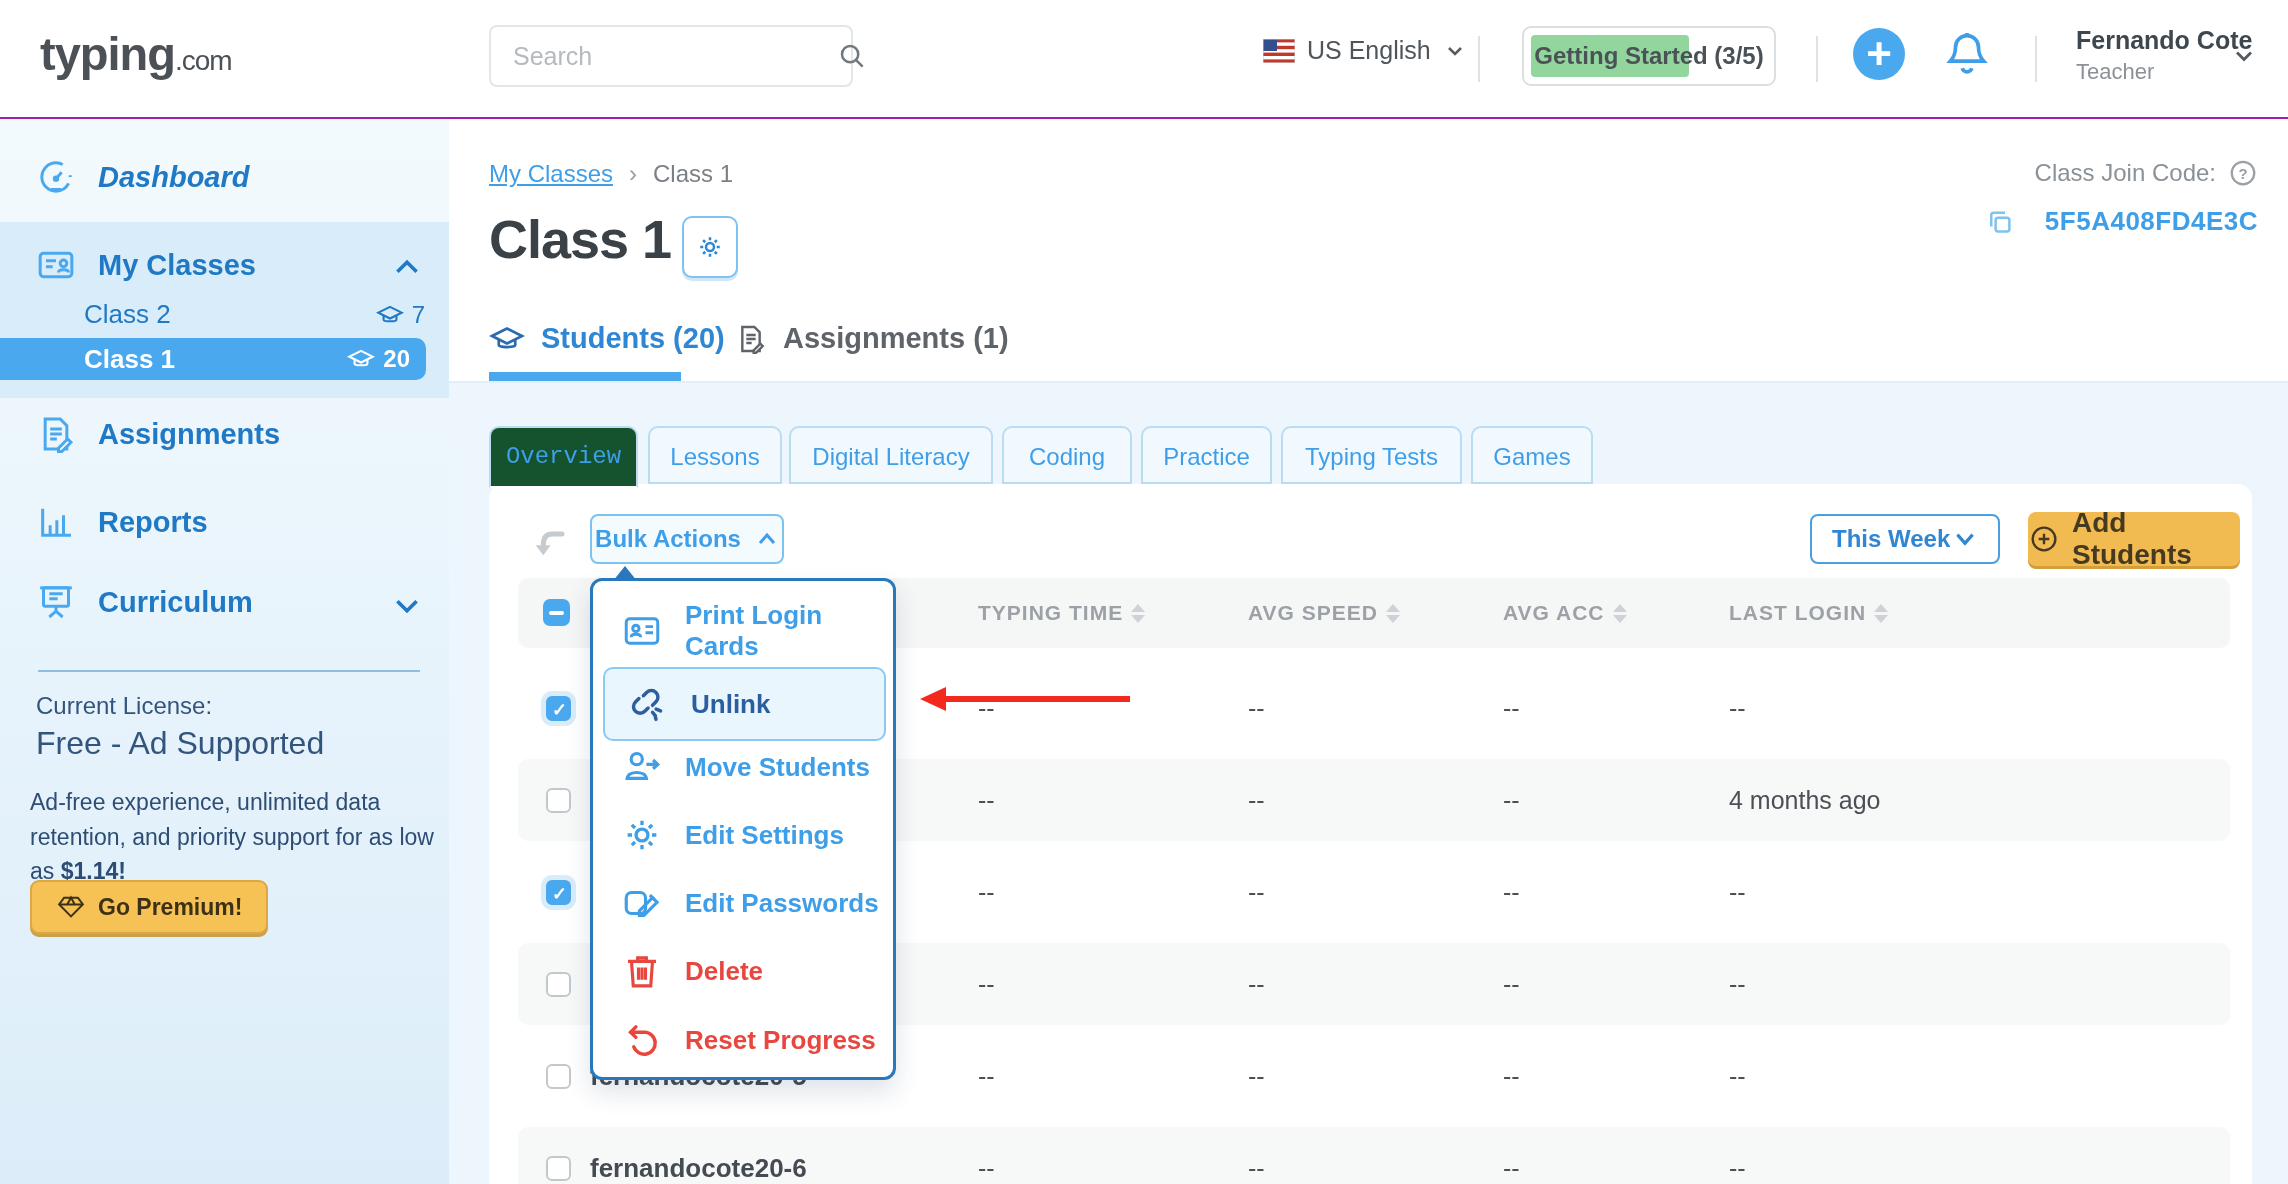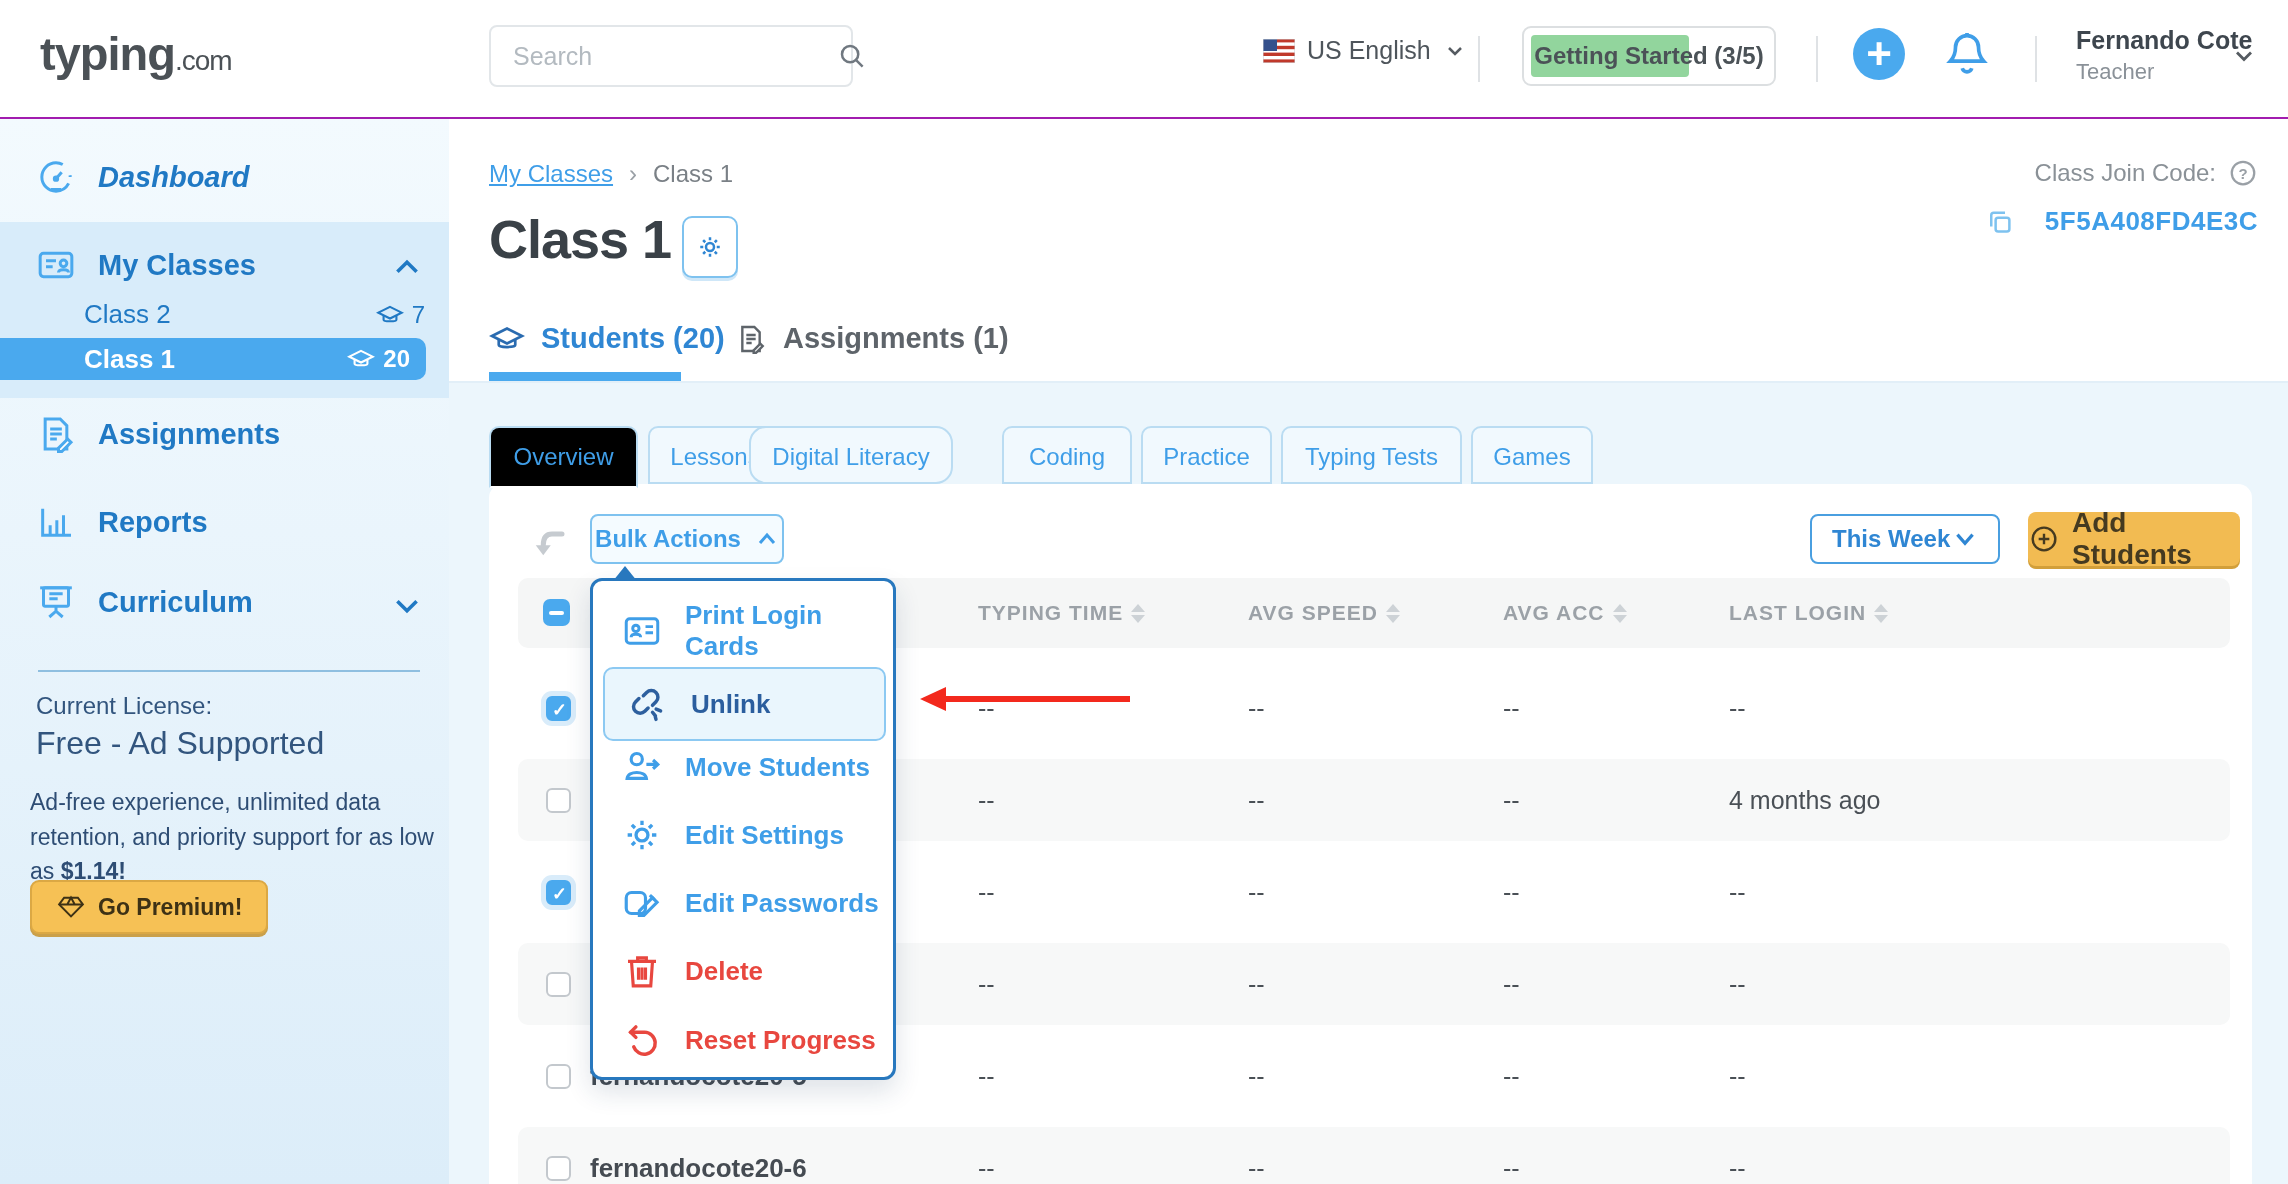--- a/index.html
+++ b/index.html
@@ -85,21 +85,21 @@
   .tab.assignments .ticon{color:#5e646a;}
   .tabline{position:absolute;left:489px;top:372px;width:192px;height:9px;background:#4aa9ee;z-index:2;}
   .tabborder{position:absolute;left:449px;top:381px;width:1839px;height:2px;background:#e2eff8;z-index:1;}
 
   
   .panel{position:absolute;left:489px;top:484px;width:1763px;height:700px;background:#fff;
          border-radius:14px 14px 0 0;z-index:1;}
   .subtab{position:absolute;top:426px;height:58px;line-height:58px;text-align:center;
           font-size:24px;color:#3f9ee8;background:#f1f9fe;border:2px solid #badcf2;
           border-radius:10px 10px 0 0;box-sizing:border-box;z-index:2;}
-  .subtab.active{background:#000000;border-bottom-color:#fff;height:62px;z-index:3;font-weight:normal;}
+  .subtab.active{background:#14532d;border-bottom-color:#fff;height:62px;z-index:3;font-weight:normal;font-family:Liberation Mono, monospace;}
 
   
   .bulkbtn{position:absolute;left:590px;top:514px;width:194px;height:50px;background:#f4fbff;
            border:2px solid #7ec2ef;border-radius:8px;display:flex;align-items:center;justify-content:center;
            gap:14px;font-size:24px;font-weight:bold;color:#3f9ee8;box-sizing:border-box;z-index:4;}
   .bulkarrow{position:absolute;left:527px;top:524px;color:#c6cbd0;z-index:4;}
   .weekbtn{position:absolute;left:1810px;top:514px;width:190px;height:50px;background:#fff;
            border:2.5px solid #4a9fe0;border-radius:8px;display:flex;align-items:center;
            justify-content:space-between;padding:0 20px;font-size:24px;font-weight:bold;color:#2f86d3;
            box-sizing:border-box;z-index:4;}
@@ -397,21 +397,21 @@
     </span>
     <span>Assignments (1)</span>
   </div>
   <div class="tabline"></div>
   <div class="tabborder"></div>
 
   <div class="panel"></div>
 
   <div class="subtab active" style="left:489px;width:149px;"><span>Overview</span></div>
   <div class="subtab" style="left:648px;width:134px;"><span>Lessons</span></div>
-  <div class="subtab" style="left:749px;width:204px;border-radius:17px;"><span>Digital Literacy</span></div>
+  <div class="subtab" style="left:789px;width:204px;"><span>Digital Literacy</span></div>
   <div class="subtab" style="left:1002px;width:130px;"><span>Coding</span></div>
   <div class="subtab" style="left:1141px;width:131px;"><span>Practice</span></div>
   <div class="subtab" style="left:1281px;width:181px;"><span>Typing Tests</span></div>
   <div class="subtab" style="left:1471px;width:122px;"><span>Games</span></div>
 
   <div class="bulkarrow">
     <svg width="40" height="40" viewBox="0 0 32 32" fill="none" stroke="currentColor" stroke-width="4" stroke-linecap="round">
         <path d="M28 8h-8q-7 0-7 9v2"></path>
         <path d="M7 17l6 8 6-8z" fill="currentColor" stroke="none"></path>
       </svg>

